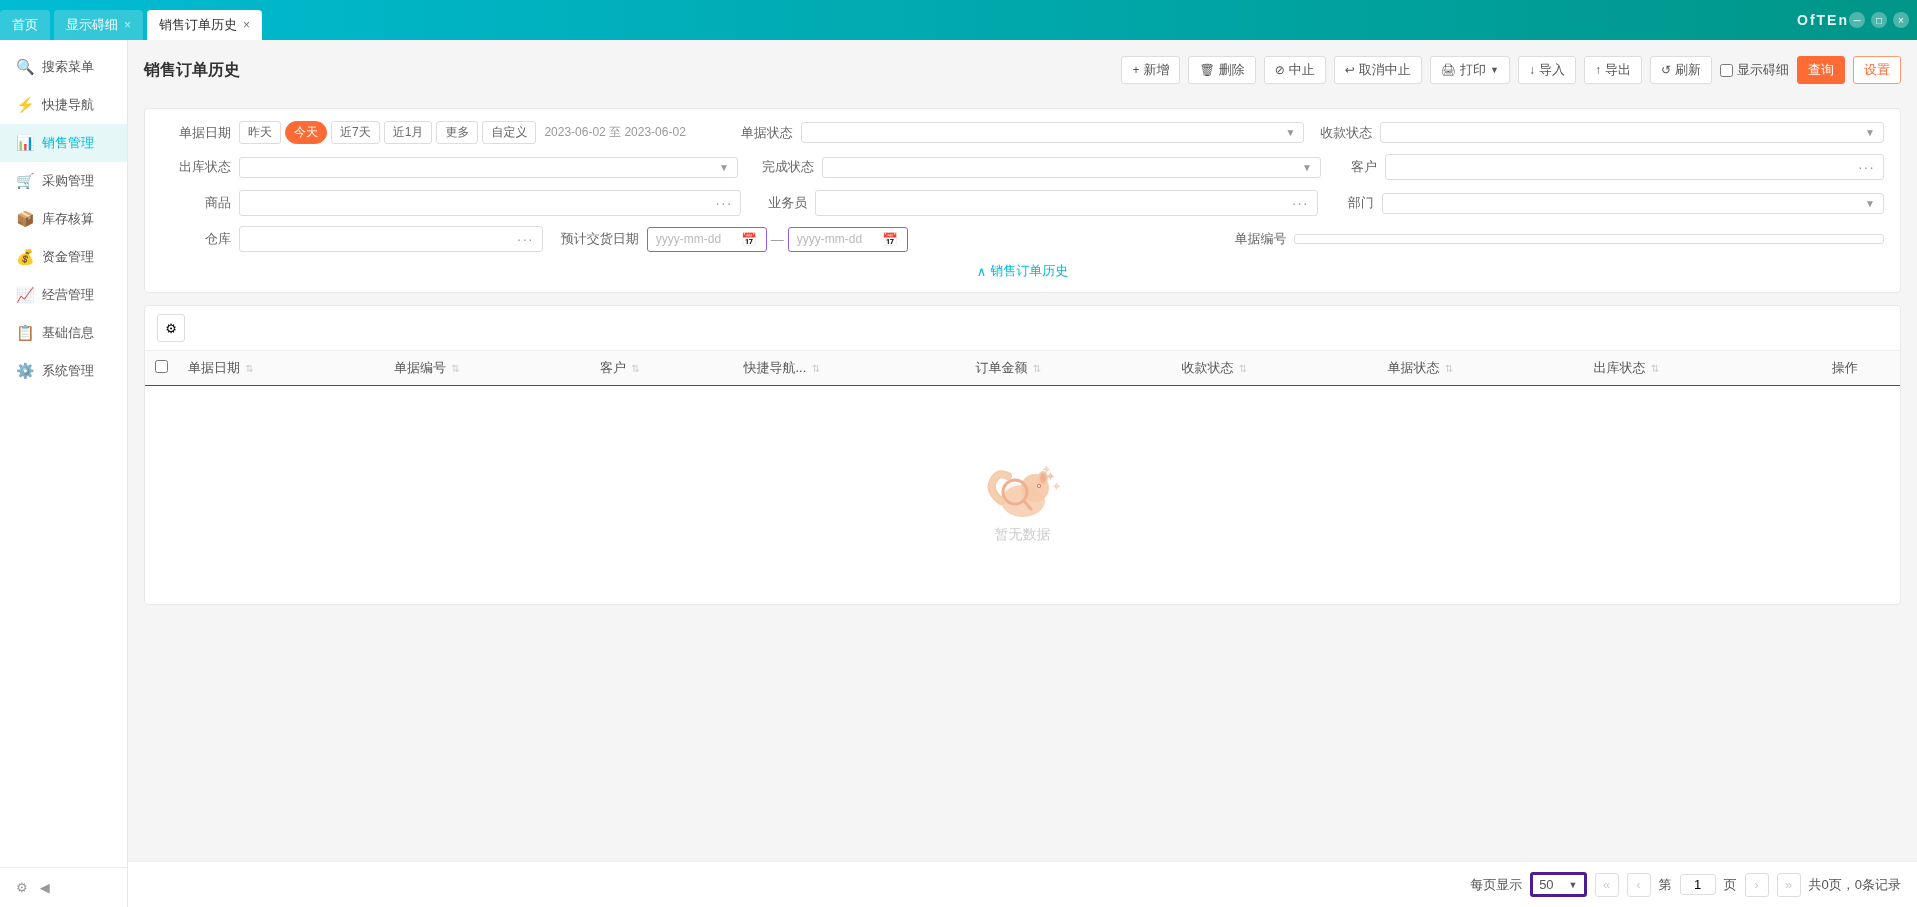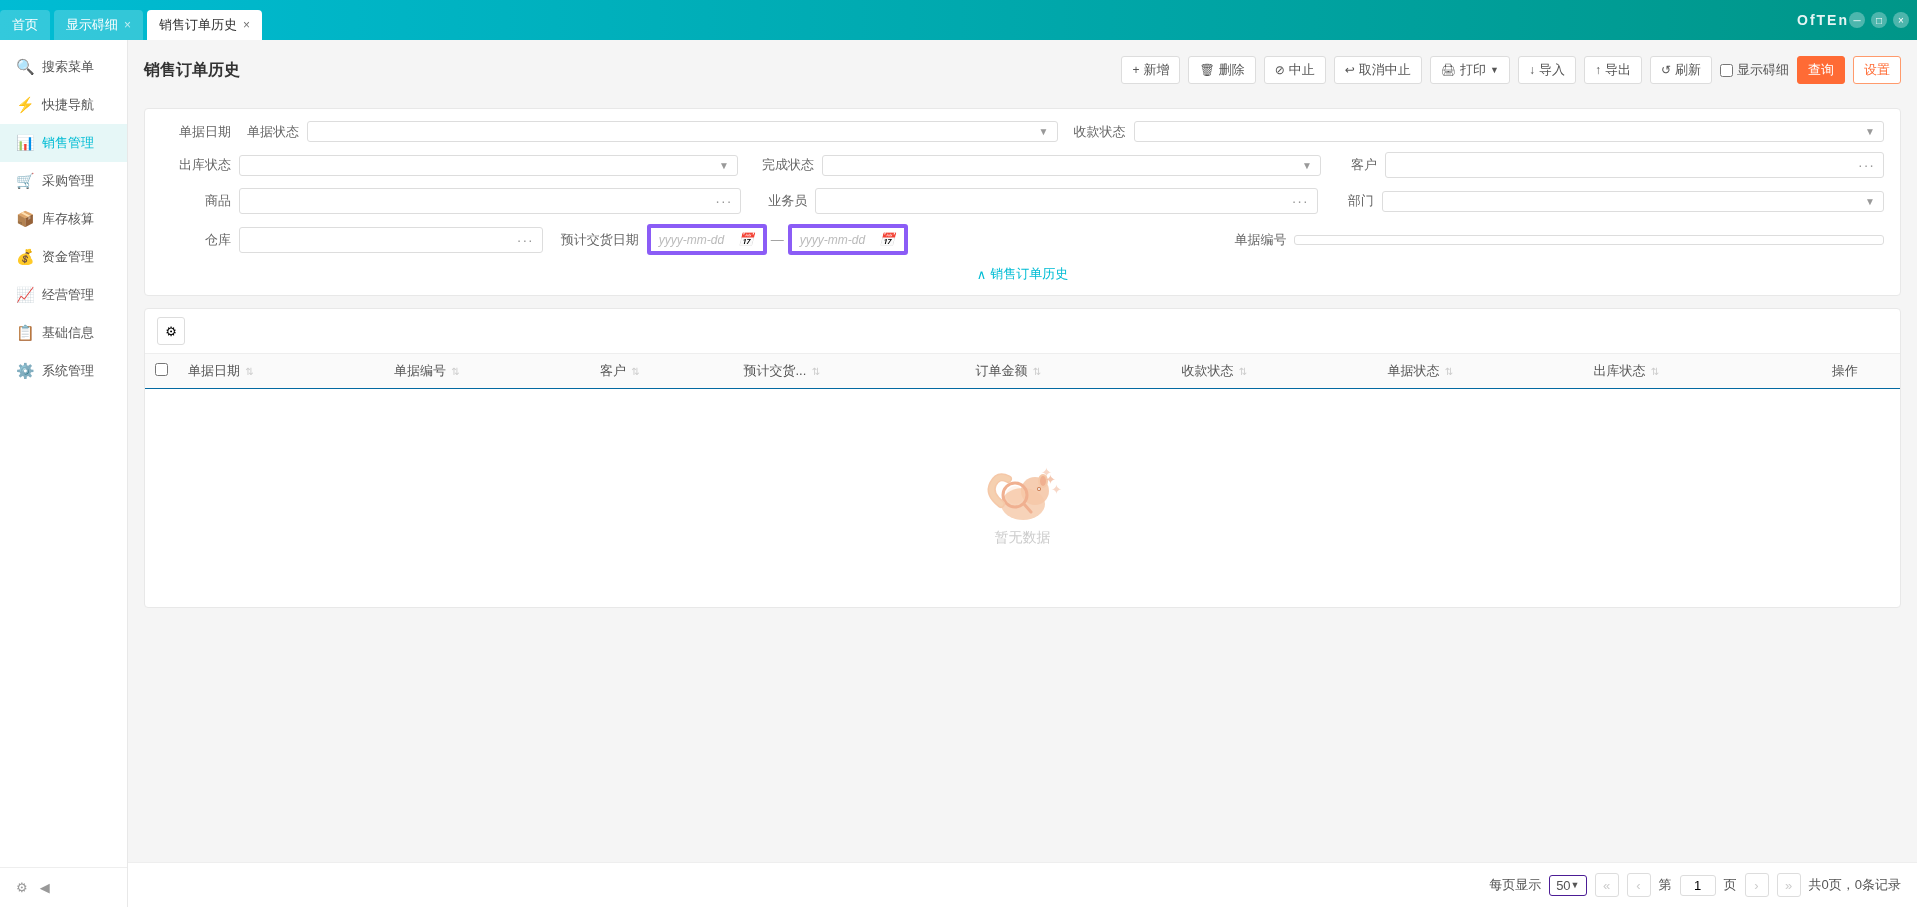--- a/index.html
+++ b/index.html
@@ -236,29 +236,28 @@
       justify-content: flex-end;
     }
     .dots-btn { color: #999; font-size: 14px; letter-spacing: 1px; }
     .date-input-group {
       display: flex;
       align-items: center;
       gap: 4px;
       flex: 1;
     }
     .date-input {
-      border: 4px solid #8b5cf6;
+      border: 1px solid #8b5cf6;
       border-radius: 3px;
       padding: 4px 8px;
       background: white;
       display: flex;
       align-items: center;
       justify-content: space-between;
       min-width: 120px;
-      font-style: italic;
     }
     .date-input-placeholder { color: #bbb; font-size: 12px; }
     .date-input-icon { color: #ff9a6c; font-size: 13px; }
     .date-separator { color: #999; }
     .collapse-row {
       display: flex;
       justify-content: center;
       align-items: center;
       margin-top: 4px;
       cursor: pointer;
@@ -327,24 +326,24 @@
       padding: 10px 16px;
       background: white;
       border-top: 1px solid #eee;
       gap: 8px;
       font-size: 13px;
       color: #555;
     }
     .page-size-select {
       display: flex;
       align-items: center;
-      border: 1px solid #4c1d95;
+      border: 3px solid #4c1d95;
       border-radius: 3px;
       padding: 2px 6px;
-      gap: 0;
+      gap: 15px;
       cursor: pointer;
     }
     .page-nav-btn {
       width: 24px;
       height: 24px;
       display: flex;
       align-items: center;
       justify-content: center;
       border: 1px solid #ddd;
       border-radius: 3px;
@@ -478,20 +477,31 @@
           <button class="toolbar-btn" style="border-color:#ff9a6c; color:#ff6b35;">
             <span>设置</span>
           </button>
         </div>
       </div>
 
       <div class="filter-section">
 
         <div class="filter-row">
           <span class="filter-label">单据日期</span>
+          <div class="filter-field">
+            <div class="date-quick-btns">
+              <button class="date-btn">昨天</button>
+              <button class="date-btn active">今天</button>
+              <button class="date-btn">近7天</button>
+              <button class="date-btn">近1月</button>
+              <button class="date-btn">更多</button>
+              <button class="date-btn">自定义</button>
+            </div>
+            <span class="date-range-text">2023-06-02 至 2023-06-02</span>
+          </div>
           <span class="filter-label" style="width:60px;">单据状态</span>
           <div class="filter-select" style="min-width:200px;">
             <span class="filter-select-text"></span>
             <span class="filter-select-arrow">▼</span>
           </div>
           <span class="filter-label" style="width:60px;">收款状态</span>
           <div class="filter-select" style="min-width:200px;">
             <span class="filter-select-text"></span>
             <span class="filter-select-arrow">▼</span>
           </div>
@@ -575,21 +585,21 @@
               </th>
               <th>
                 <span>单据编号</span>
                 <span class="sort-icon">⇅</span>
               </th>
               <th>
                 <span>客户</span>
                 <span class="sort-icon">⇅</span>
               </th>
               <th>
-                <span>预计交货...</span>
+                <span>快捷导航...</span>
                 <span class="sort-icon">⇅</span>
               </th>
               <th>
                 <span>订单金额</span>
                 <span class="sort-icon">⇅</span>
               </th>
               <th>
                 <span>收款状态</span>
                 <span class="sort-icon">⇅</span>
               </th>

